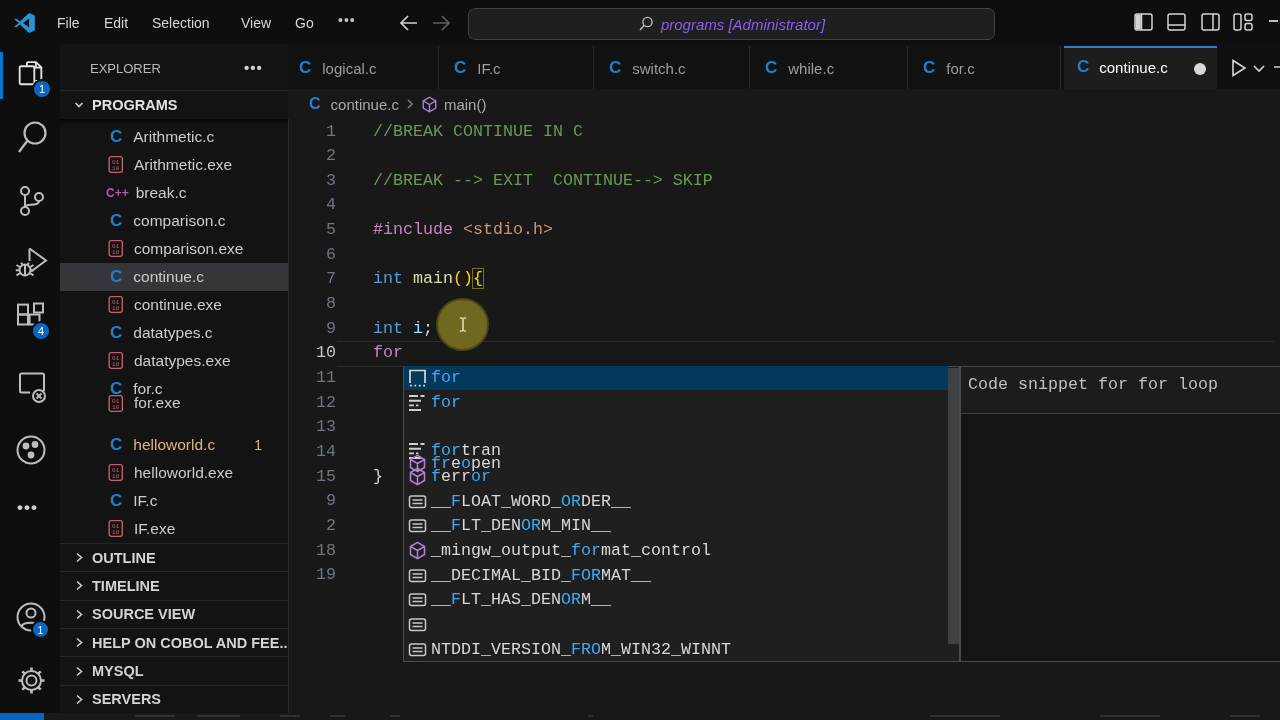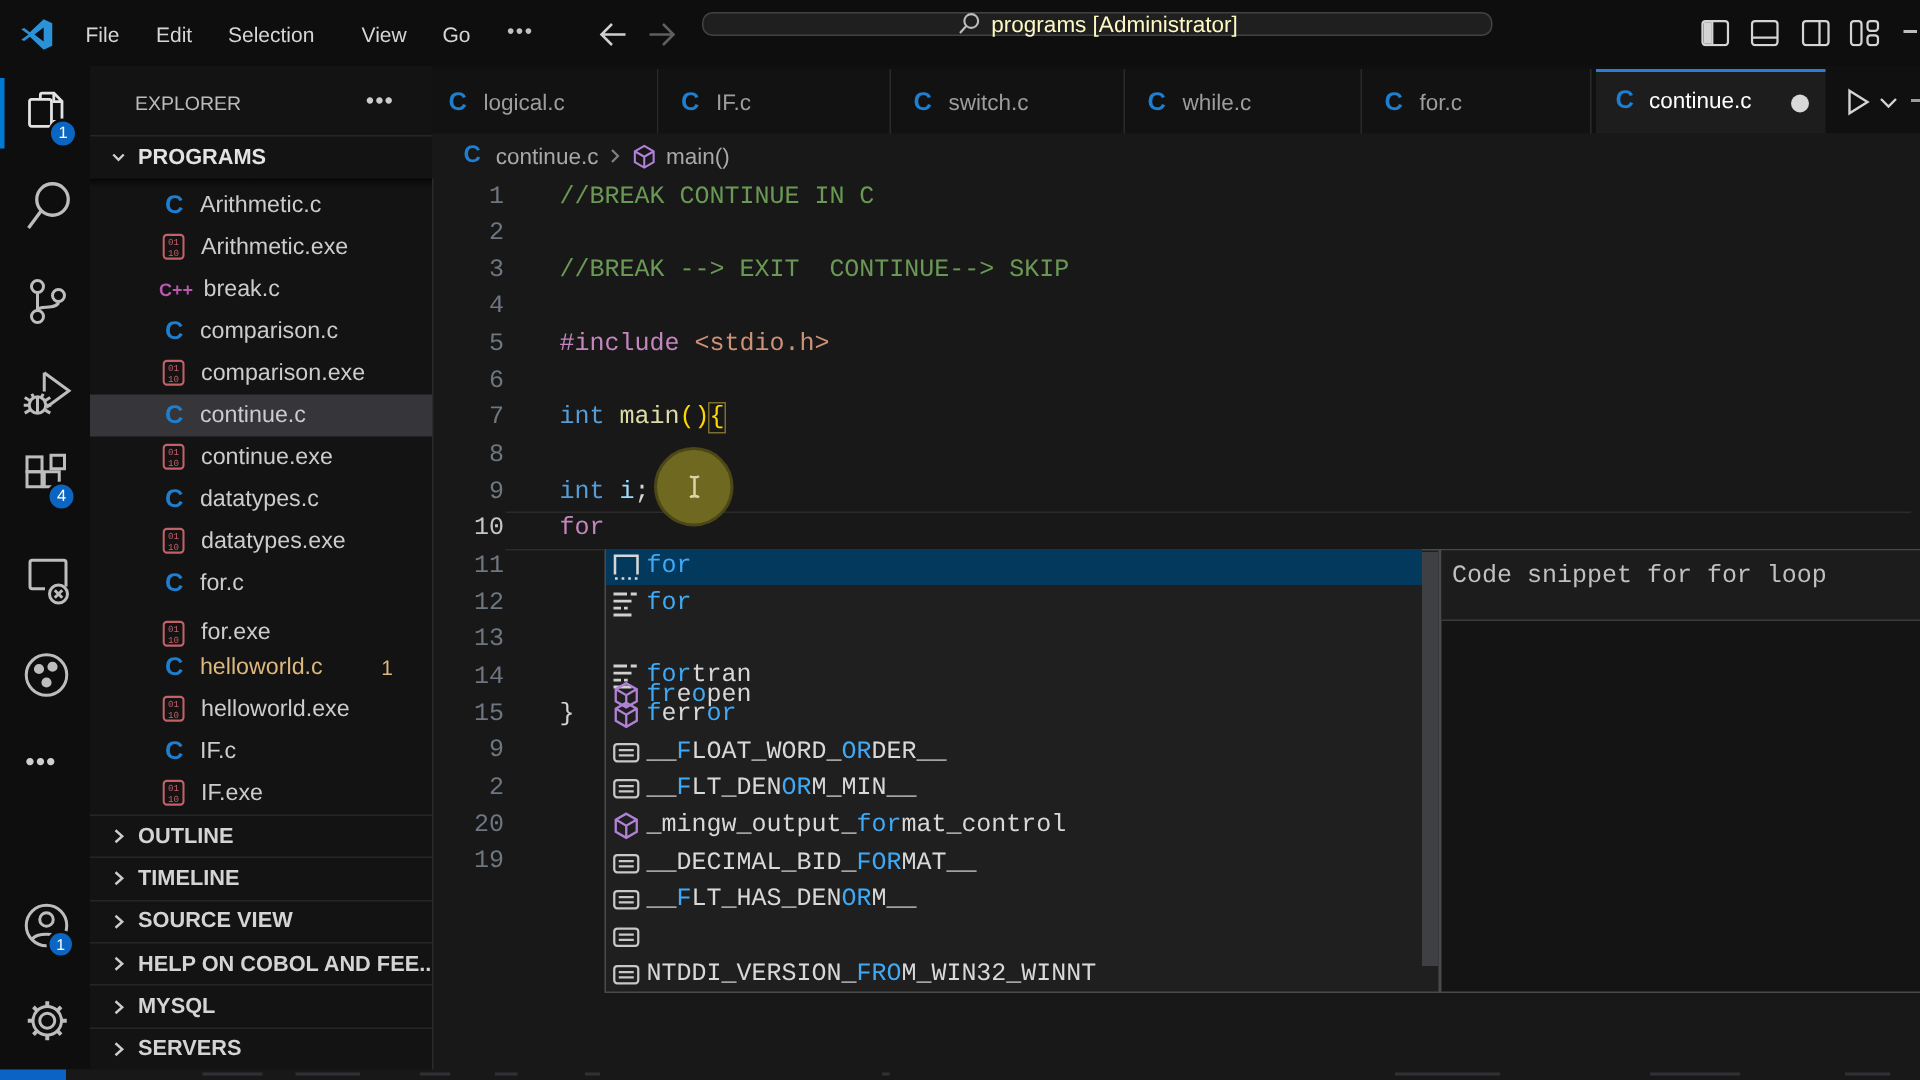--- a/index.html
+++ b/index.html
@@ -32,21 +32,21 @@
 <span class="abs" style="left:241px;top:15px;">View</span>
 <span class="abs" style="left:295px;top:15px;">Go</span>
 <span class="abs" style="left:338px;top:12px;letter-spacing:1px;color:#c0c0c0;">•••</span>
 </div>
 <svg class="abs" style="left:398px;top:13px;" width="22" height="20" viewBox="0 0 22 20" fill="none" stroke="#cfcfcf" stroke-width="1.7">
     <path d="M10 3 L3 10 L10 17 M3 10 H19"></path>
   </svg>
 <svg class="abs" style="left:430px;top:13px;" width="22" height="20" viewBox="0 0 22 20" fill="none" stroke="#5f5f5f" stroke-width="1.7">
     <path d="M12 3 L19 10 L12 17 M19 10 H3"></path>
   </svg>
-<div class="abs" style="left:468px;top:8px;width:527px;height:16px;background:#1f1f1f;border:1px solid #424242;border-radius:7px;display:flex;align-items:center;justify-content:center;color:#fef9c3;font-size:15px;">
+<div class="abs" style="left:468px;top:8px;width:527px;height:32px;background:#1f1f1f;border:1px solid #424242;border-radius:7px;display:flex;align-items:center;justify-content:center;color:#8b5cf6;font-size:15px;font-style:italic;">
 <svg width="16" height="16" viewBox="0 0 16 16" fill="none" stroke="#bdbdbd" stroke-width="1.4" style="margin-right:7px;">
       <circle cx="9.5" cy="6" r="4.6"></circle>
       <path d="M6 9.5 L2 14"></path>
     </svg>
 programs [Administrator]</div>
 
 <svg class="abs" style="left:1134px;top:13px;" width="19" height="18" viewBox="0 0 19 18" fill="none" stroke="#d4d4d4" stroke-width="1.5">
     <rect x="1" y="1" width="17" height="16" rx="2"></rect>
     <path d="M7.5 1 V17"></path>
     <rect x="1.8" y="1.8" width="5" height="14.4" fill="#d4d4d4" stroke="none"></rect>
@@ -175,21 +175,21 @@
         <text x="7.2" y="8.2" font-size="5.8" fill="#c16168" text-anchor="middle" font-family="Liberation Mono">01</text>
         <text x="7.2" y="14.6" font-size="5.8" fill="#c16168" text-anchor="middle" font-family="Liberation Mono">10</text>
       </svg>continue.exe</div>
     <div class="trow" style="top:318.71000000000004px;color:#cccccc;"><span class="cicon" style="margin-left:50px;margin-right:11px;">C</span>datatypes.c</div>
     <div class="trow" style="top:346.74px;color:#cccccc;"><svg width="16" height="19" viewBox="0 0 15 18" style="margin-left:48px;margin-right:10px;flex:none;">
         <rect x="1" y="1.5" width="12.5" height="15" rx="2" fill="none" stroke="#c16168" stroke-width="1.3"></rect>
         <text x="7.2" y="8.2" font-size="5.8" fill="#c16168" text-anchor="middle" font-family="Liberation Mono">01</text>
         <text x="7.2" y="14.6" font-size="5.8" fill="#c16168" text-anchor="middle" font-family="Liberation Mono">10</text>
       </svg>datatypes.exe</div>
     <div class="trow" style="top:374.77px;color:#cccccc;"><span class="cicon" style="margin-left:50px;margin-right:11px;">C</span>for.c</div>
-    <div class="trow" style="top:408px;color:#cccccc;"><svg width="16" height="19" viewBox="0 0 15 18" style="margin-left:48px;margin-right:10px;flex:none;">
+    <div class="trow" style="top:389px;color:#cccccc;"><svg width="16" height="19" viewBox="0 0 15 18" style="margin-left:48px;margin-right:10px;flex:none;">
         <rect x="1" y="1.5" width="12.5" height="15" rx="2" fill="none" stroke="#c16168" stroke-width="1.3"></rect>
         <text x="7.2" y="8.2" font-size="5.8" fill="#c16168" text-anchor="middle" font-family="Liberation Mono">01</text>
         <text x="7.2" y="14.6" font-size="5.8" fill="#c16168" text-anchor="middle" font-family="Liberation Mono">10</text>
       </svg>for.exe</div>
     <div class="trow" style="top:430.83000000000004px;color:#dcb77e;"><span class="cicon" style="margin-left:50px;margin-right:11px;">C</span>helloworld.c<span style="margin-left:auto;margin-right:26px;font-size:14px;">1</span></div>
     <div class="trow" style="top:458.86px;color:#cccccc;"><svg width="16" height="19" viewBox="0 0 15 18" style="margin-left:48px;margin-right:10px;flex:none;">
         <rect x="1" y="1.5" width="12.5" height="15" rx="2" fill="none" stroke="#c16168" stroke-width="1.3"></rect>
         <text x="7.2" y="8.2" font-size="5.8" fill="#c16168" text-anchor="middle" font-family="Liberation Mono">01</text>
         <text x="7.2" y="14.6" font-size="5.8" fill="#c16168" text-anchor="middle" font-family="Liberation Mono">10</text>
       </svg>helloworld.exe</div>
@@ -267,21 +267,21 @@
     <div class="num" style="top:292.04999999999995px;">8</div>
     <div class="num" style="top:316.7px;">9</div>
     <div class="num" style="top:341.35px;color:#c6c6c6;">10</div>
     <div class="num" style="top:366px;">11</div>
     <div class="num" style="top:390.65px;">12</div>
     <div class="num" style="top:415.29999999999995px;">13</div>
     <div class="num" style="top:439.95px;">14</div>
     <div class="num" style="top:464.59999999999997px;">15</div>
     <div class="num" style="top:489.25px;">9</div>
     <div class="num" style="top:513.9px;">2</div>
-    <div class="num" style="top:538.55px;">20</div>
+    <div class="num" style="top:538.55px;">18</div>
     <div class="num" style="top:563.2px;">19</div>
     <div class="cl" style="top:119.5px;"><span class="cm">//BREAK CONTINUE IN C</span></div>
     <div class="cl" style="top:168.8px;"><span class="cm">//BREAK --&gt; EXIT  CONTINUE--&gt; SKIP</span></div>
     <div class="cl" style="top:218.1px;"><span class="kw">#include</span> <span class="st">&lt;stdio.h&gt;</span></div>
     <div class="cl" style="top:267.4px;"><span class="ty">int</span> <span class="fn">main</span><span class="au">()</span><span class="au" style="outline:1px solid #7a6e33;">{</span></div>
     <div class="cl" style="top:316.7px;"><span class="ty">int</span> <span class="vr">i</span><span class="pl">;</span></div>
     <div class="cl" style="top:341.35px;"><span class="kw">for</span></div>
     <div class="cl" style="top:464.59999999999997px;"><span class="pl">}</span></div>
   </div>
 

